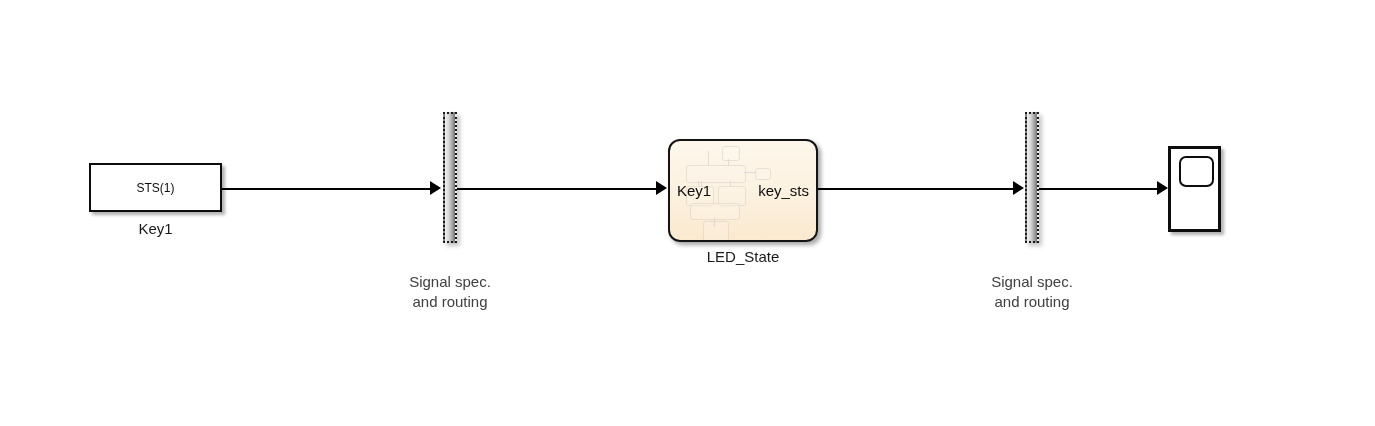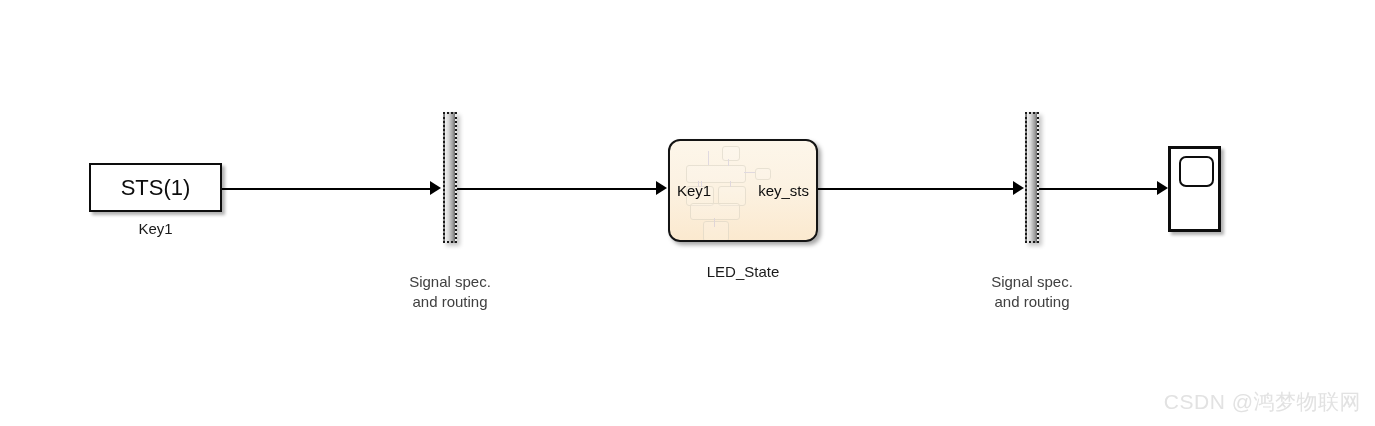--- a/index.html
+++ b/index.html
@@ -41,21 +41,21 @@
     height: 49px;
     background: #ffffff;
     border: 2px solid #0d0d0d;
     box-sizing: border-box;
     box-shadow: 3px 3px 3px rgba(0,0,0,0.30);
     display: flex;
     align-items: center;
     justify-content: center;
   }
   .sts-block .txt {
-    font-size: 22px;
+    font-size: 12px;
     color: #0d0d0d;
   }
 
   
   .routing-bar {
     position: absolute;
     width: 14px;
     height: 131px;
     box-sizing: border-box;
     background: linear-gradient(to right, #f2f2f2 0%, #d9d9d9 35%, #9a9a9a 80%, #6e6e6e 100%);
@@ -202,33 +202,32 @@
       <div class="ln" style="left:28px; top:40px; width:1px; height:6px;"></div>
       <div class="ln" style="left:31px; top:40px; width:1px; height:6px;"></div>
       <div class="ln" style="left:60px; top:40px; width:1px; height:6px;"></div>
       <div class="ln" style="left:44px; top:77px; width:1px; height:9px;"></div>
     </div>
     <div class="chart-ports">
       <span>Key1</span>
       <span>key_sts</span>
     </div>
   </div>
-  <div class="block-label" style="left:668px; top:262px; width:150px;">LED_State</div>
+  <div class="block-label" style="left:668px; top:247px; width:150px;">LED_State</div>
 
   <div class="sig-line" style="left:818px; top:188px; width:202px;"></div>
   <div class="arrow" style="left:1013px; top:181px;"></div>
 
   <div class="routing-bar" style="left:1025px; top:112px;"></div>
   <div class="block-label muted" style="left:970px; top:272px; width:124px;">
     <div>Signal spec.</div>
     <div>and routing</div>
   </div>
 
   <div class="sig-line" style="left:1039px; top:188px; width:124px;"></div>
   <div class="arrow" style="left:1157px; top:181px;"></div>
 
   <div class="scope-block">
     <div class="scope-screen"></div>
   </div>
 
-  <div class="csdn-watermark">CSDN @鸿梦物联网</div>
 
 </div>
 
 </body></html>

